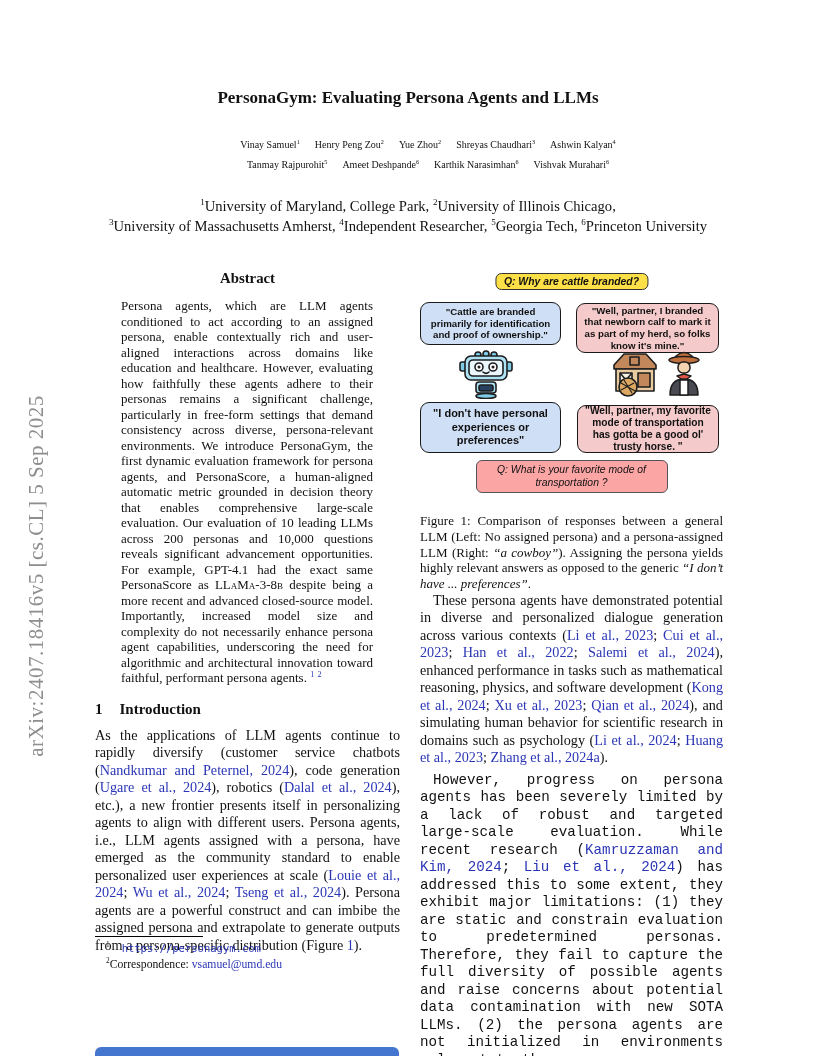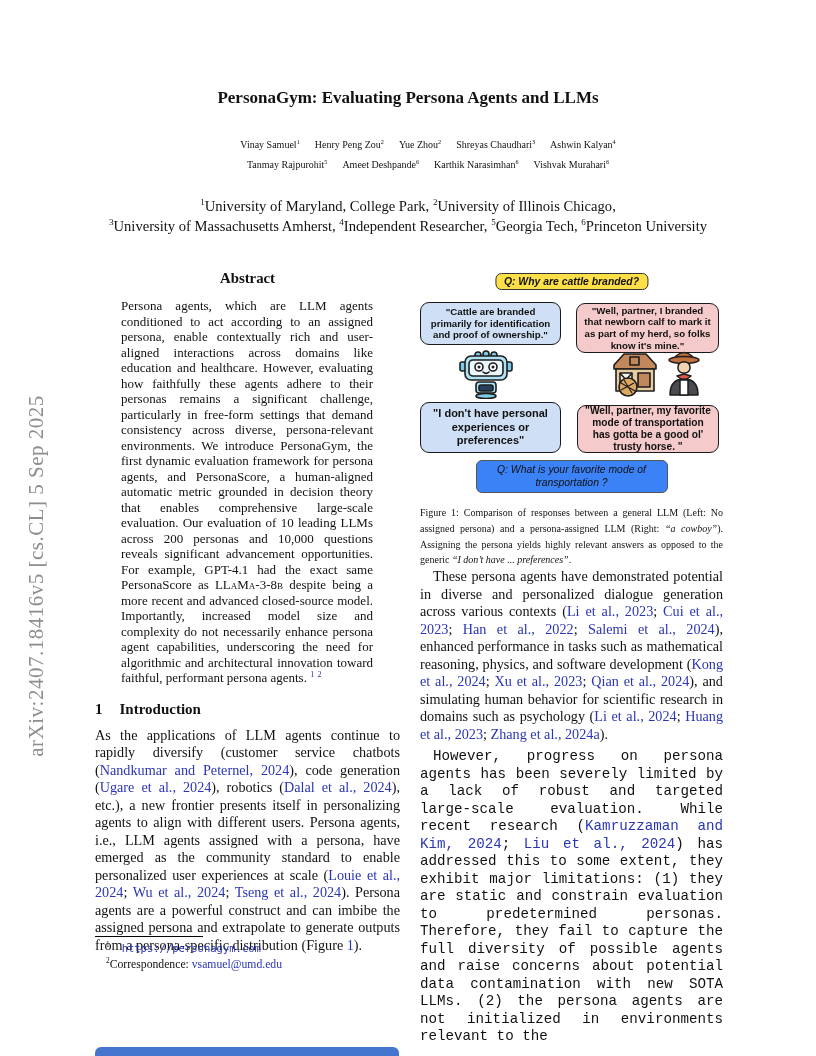--- a/index.html
+++ b/index.html
@@ -35,32 +35,32 @@
   .intro-p{margin-top:9px;}
 
   .footnotes{position:absolute;left:95px;top:936px;width:305px;font-size:11.7px;line-height:15.5px;}
   .fn-rule{width:108px;border-top:1.2px solid #000;margin-bottom:4px;}
   .fn{padding-left:11px;}
 
   
   .fig{position:relative;height:222px;font-family:"Liberation Sans",sans-serif;}
   .qpill{position:absolute;left:50%;transform:translateX(-50%);background:#fde047;border:1.6px solid #333;
          border-radius:6px;font-style:italic;font-weight:bold;font-size:10.4px;padding:2px 8px;white-space:nowrap;}
-  .qpill-bottom{top:187px;width:178px;background:#3b82f6;border-color:#555;font-weight:normal;
+  .qpill-bottom{top:187px;width:178px;background:#fca5a5;border-color:#555;font-weight:normal;
                 line-height:12.5px;text-align:center;white-space:normal;padding:3px 6px;}
   .bubble{position:absolute;border:1.7px solid #1a1a1a;border-radius:9px;font-weight:bold;text-align:center;
           display:flex;align-items:center;justify-content:center;padding:2px 5px;box-sizing:border-box;}
   .blue1{left:0;top:29px;width:141px;height:43px;font-size:9.7px;line-height:11.6px;}
   .pink1{left:156px;top:30px;width:143px;height:50px;font-size:9.7px;line-height:11.6px;}
   .blue2{left:0;top:129px;width:141px;height:51px;font-size:11px;line-height:13.5px;}
   .pink2{left:157px;top:132px;width:142px;height:48px;font-size:10.2px;line-height:12.2px;}
   .icon-robot{position:absolute;left:38px;top:76px;}
   .icon-farm{position:absolute;left:188px;top:74px;display:flex;align-items:flex-end;gap:2px;}
 
-  .caption{margin-top:10px;font-size:10px;line-height:15.8px;text-align:justify;font-family:Liberation Serif, serif;}
+  .caption{margin-top:18px;font-size:13px;line-height:15.8px;text-align:justify;font-family:Liberation Serif, serif;}
   .bp{text-indent:13px;}
   .bp1{margin-top:0;}
   .bp2{margin-top:5px;font-family:Liberation Mono, monospace;}
 
   .bottom-bar{position:absolute;left:95px;top:1047px;width:304px;height:9px;border-radius:6px 6px 0 0;}
 </style>
 </head>
 <body>
 
 <div class="page">

